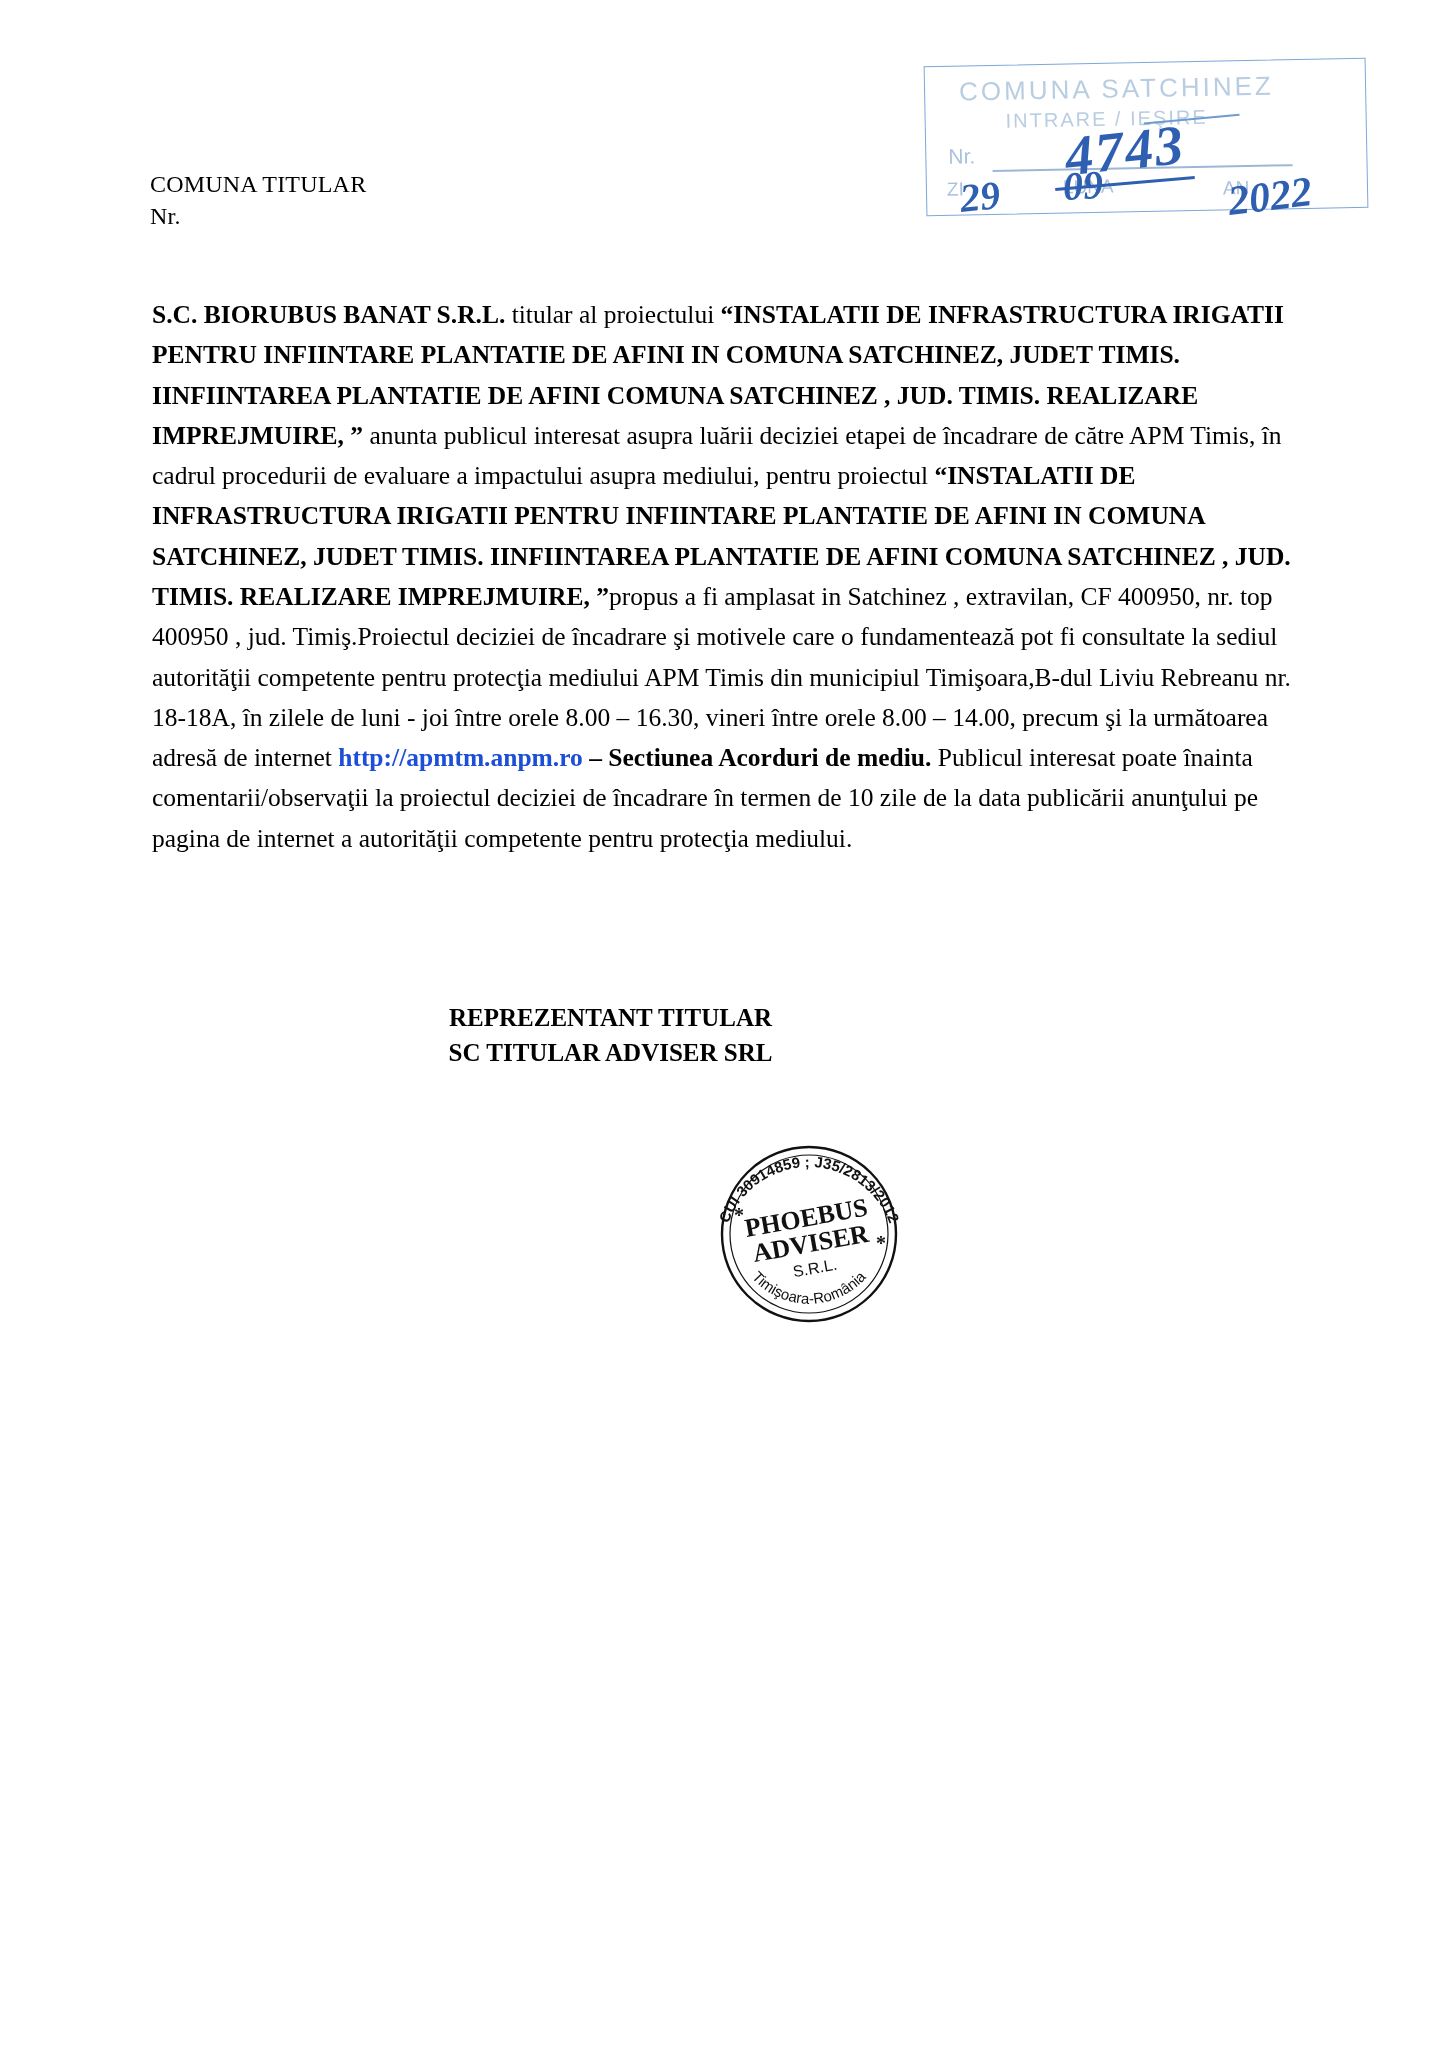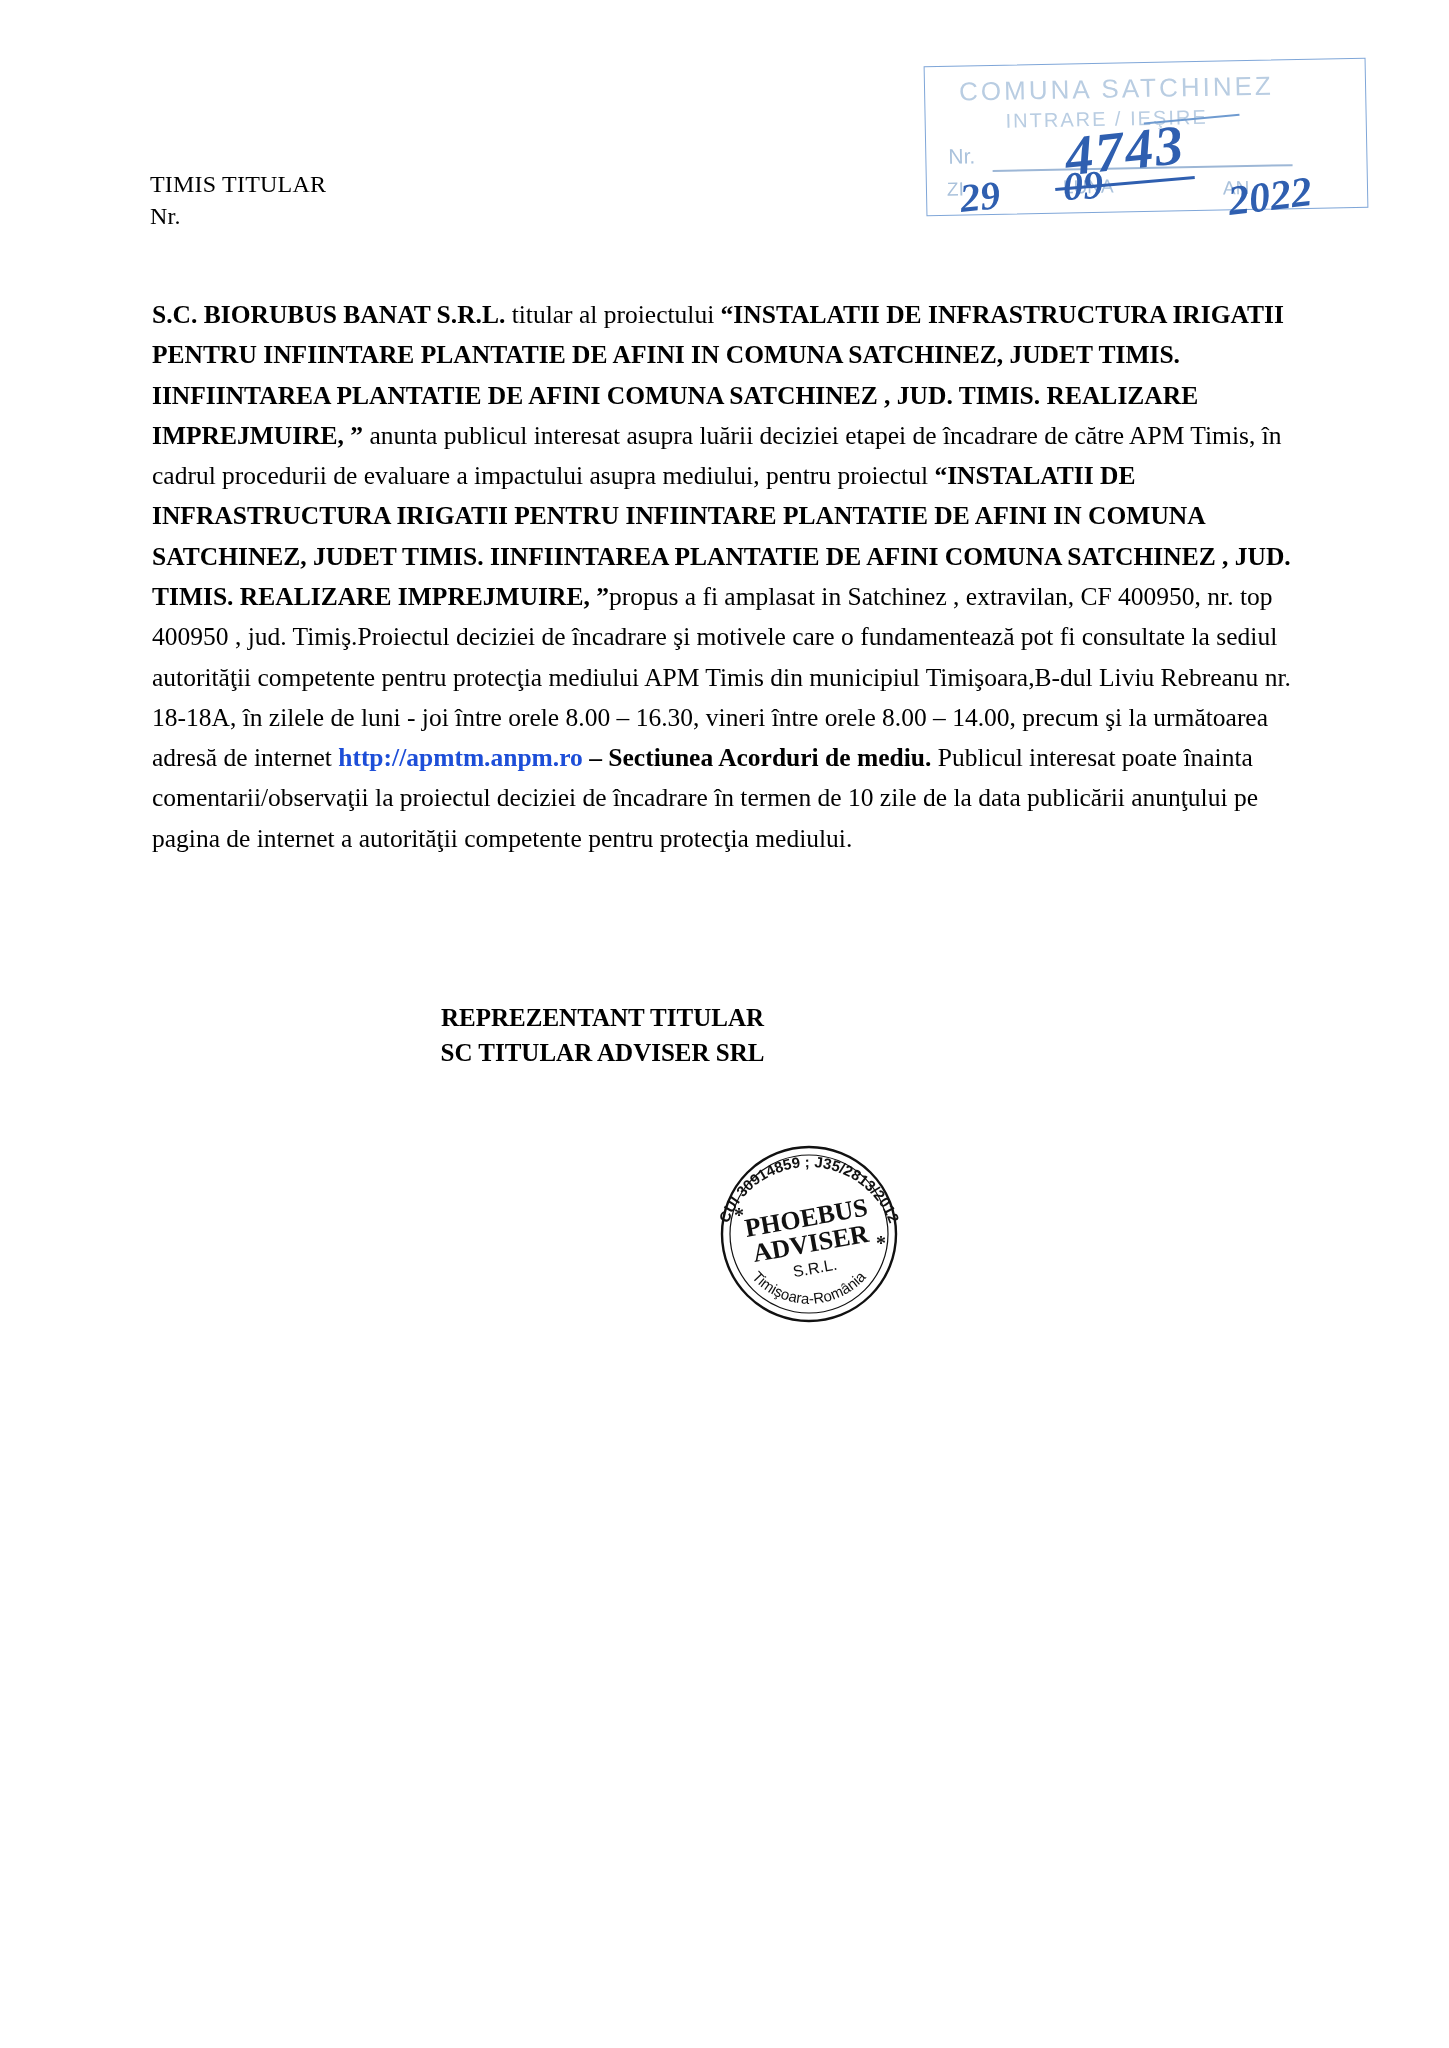--- a/index.html
+++ b/index.html
@@ -162,21 +162,21 @@
   }
   .body-text b { font-weight: bold; }
   .link {
     color: #1d4ed8;
     font-weight: bold;
   }
 
   
   .sig {
     position: absolute;
-    left: 0;
+    left: 8px;
     top: 1000px;
     width: 1205px;
     text-align: center;
     font-size: 25px;
     font-weight: bold;
     line-height: 1.4;
   }
 
   
   .seal {
@@ -187,21 +187,21 @@
     height: 218px;
   }
   .seal svg { display: block; }
 </style>
 </head>
 <body>
 
 <div class="page">
 
   <div class="sediu">
-    <div>TIMIS TITULAR</div>
+    <div>COMUNA TITULAR</div>
     <div>Nr.</div>
   </div>
 
   <div class="stamp-box">
     <div class="stamp-title">COMUNA SATCHINEZ</div>
     <div class="stamp-sub">INTRARE / IEŞIRE</div>
     <div class="stamp-strike"></div>
     <div class="stamp-nr">Nr.</div>
     <div class="stamp-nr-line"></div>
     <div class="stamp-zi">ZI</div>

